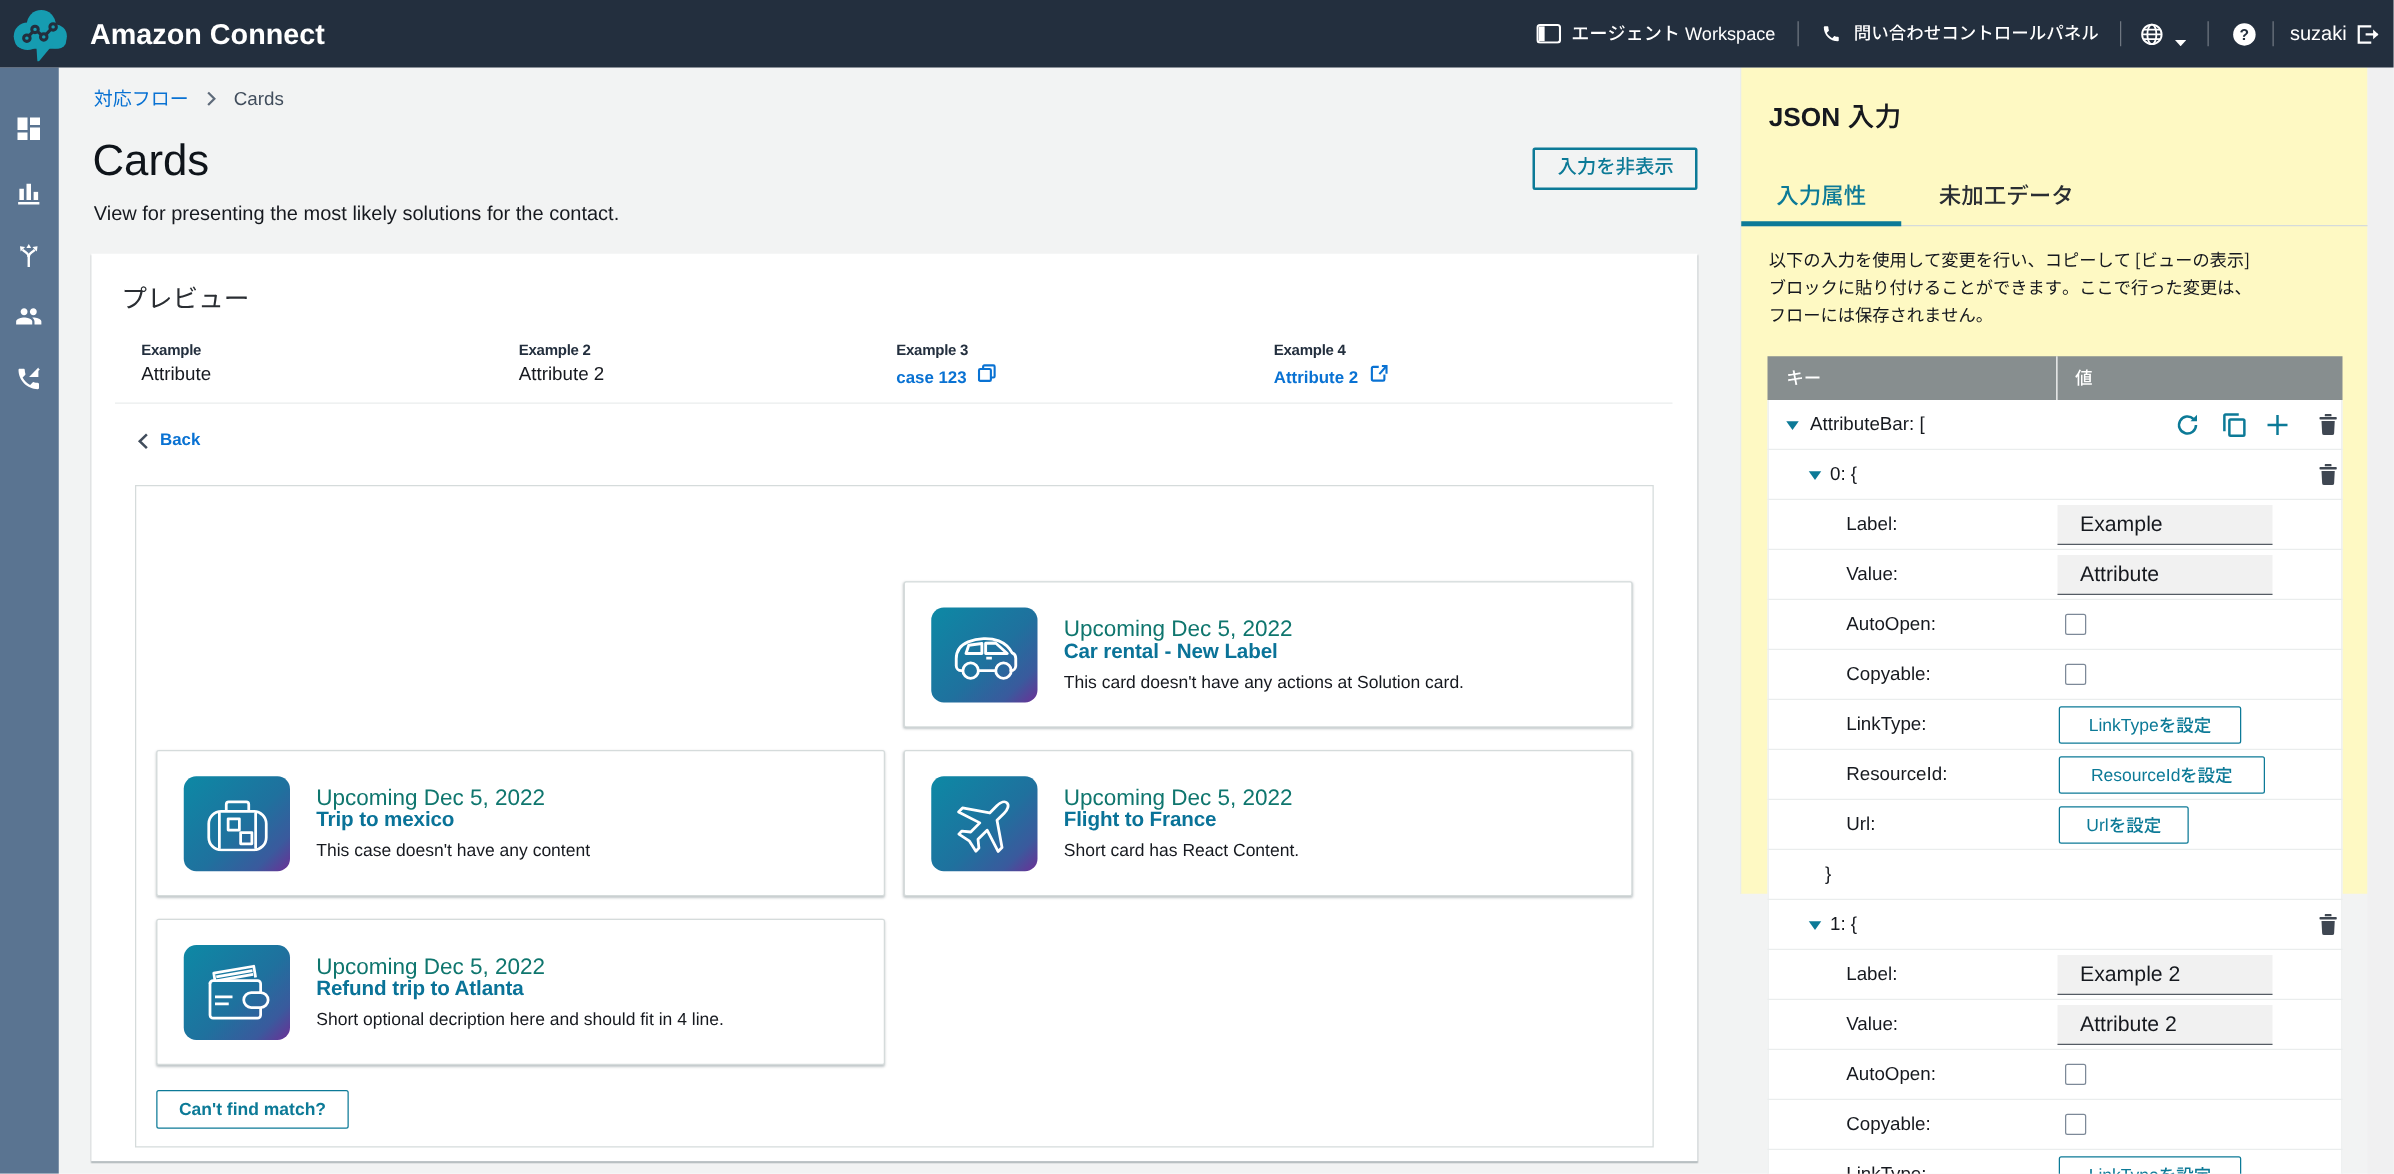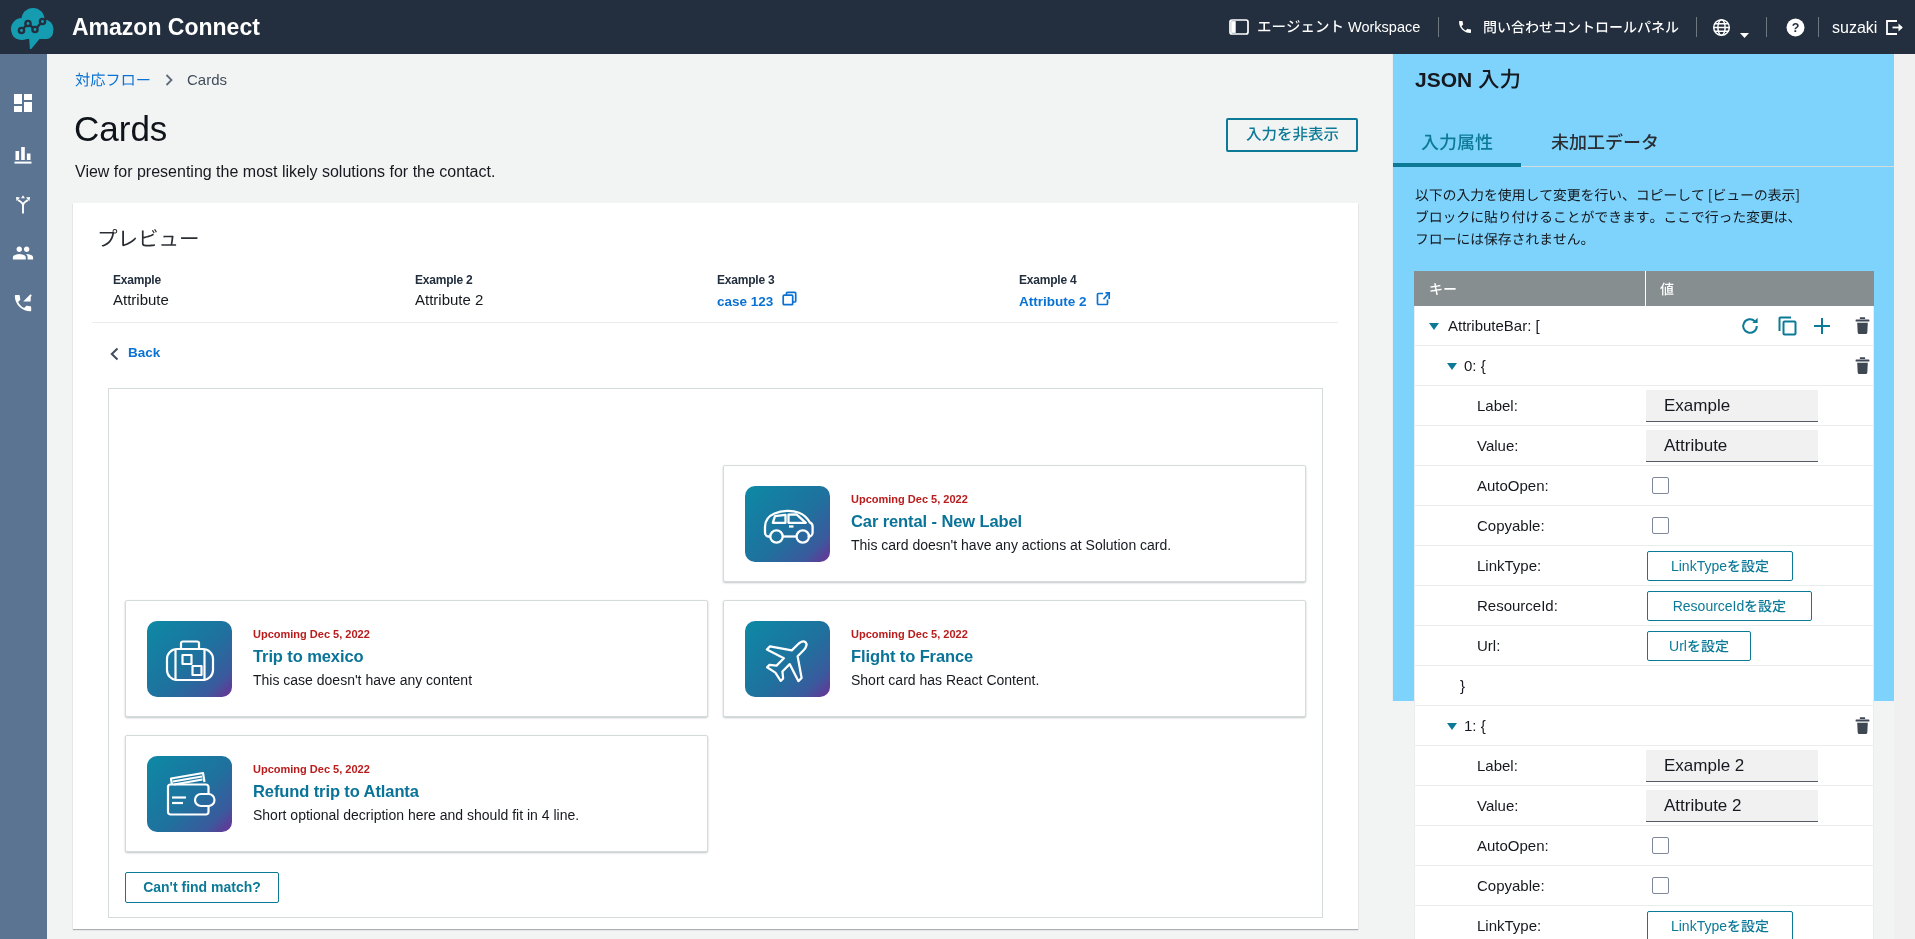--- a/index.html
+++ b/index.html
@@ -1,29 +1,29 @@
 <!DOCTYPE html>
 <html><head><meta charset="utf-8"><title>Cards</title><style>
 *{margin:0;padding:0;box-sizing:border-box}
 html,body{width:1915px;height:939px;overflow:hidden}
 body{font-family:"Liberation Sans",sans-serif;background:#f2f3f3;position:relative}
 .abs{position:absolute}
 #nav{position:absolute;left:0;top:0;width:1915px;height:54px;background:#232f3e;z-index:30}
 #side{position:absolute;left:0;top:54px;width:47px;height:885px;background:#5a7491;z-index:20}
-#rpanel{position:absolute;left:1392px;top:40px;width:502px;height:661px;background:#7dd3fc;border-left:1px solid #eaeded}
+#rpanel{position:absolute;left:1392px;top:54px;width:502px;height:661px;background:#fef9c3;border-left:1px solid #eaeded}
 #rscroll{position:absolute;left:1894px;top:54px;width:21px;height:885px;background:#f0f0f1}
 .navtxt{color:#fff;font-size:14.5px}
 .navsep{position:absolute;top:17px;width:1px;height:20px;background:rgba(255,255,255,.35)}
 .panel{position:absolute;left:73px;top:203px;width:1285px;height:726px;background:#fff;box-shadow:0 1px 1px 0 rgba(0,28,36,.3)}
 .collbl{font-size:12px;font-weight:700;color:#232f3e;letter-spacing:-.2px}
 .colval{font-size:15px;color:#16191f}
 .card{position:absolute;width:583px;height:117px;background:#fff;border:1px solid #d5dbdb;border-radius:2px;box-shadow:0 1px 2px 0 rgba(0,28,36,.25)}
 .cicon{position:absolute;left:21px;top:20px;width:85px;height:76px;border-radius:10px;background:linear-gradient(135deg,#0d89a5 0%,#1f719e 55%,#3a5a9d 82%,#6c3096 100%)}
 .cicon svg{position:absolute;left:50%;top:50%;transform:translate(-50%,-50%)}
-.upc{position:absolute;left:127px;font-size:11px;font-weight:700;color:#b91c1c}
+.upc{position:absolute;left:127px;font-size:18px;font-weight:400;color:#0f766e}
 .ctitle{position:absolute;left:127px;font-size:16.5px;font-weight:700;color:#0a7398;letter-spacing:-.1px}
 .cdesc{position:absolute;left:127px;font-size:14px;color:#16191f}
 .tealbtn{position:absolute;border:1px solid #0c7a97;border-radius:2px;color:#0c7a97;font-weight:700;background:transparent;text-align:center}
 .trow{position:absolute;left:21px;width:460px;height:40px;background:#fff;border-bottom:1px solid #eaeded;border-left:1px solid #eaeded;border-right:1px solid #eaeded}
 .tkey{position:absolute;top:11px;font-size:15px;color:#16191f}
 .tinput{position:absolute;left:231px;top:4px;width:172px;height:32px;background:#f1f1f1;border-bottom:1px solid #545b64;font-size:17px;color:#16191f;line-height:31px;padding-left:18px}
 .tcheck{position:absolute;left:237px;top:11px;width:17px;height:17px;border:1.5px solid #7d8998;border-radius:2px;background:#fff}
 .tbtn{position:absolute;left:232px;top:5px;height:30px;border:1px solid #0c7a97;border-radius:2px;color:#0c7a97;font-size:14px;font-weight:400;text-align:center;line-height:28px}
 .tri{display:inline-block;width:0;height:0;border-left:5.5px solid transparent;border-right:5.5px solid transparent;border-top:7px solid #0c7a97}
 </style></head><body>

